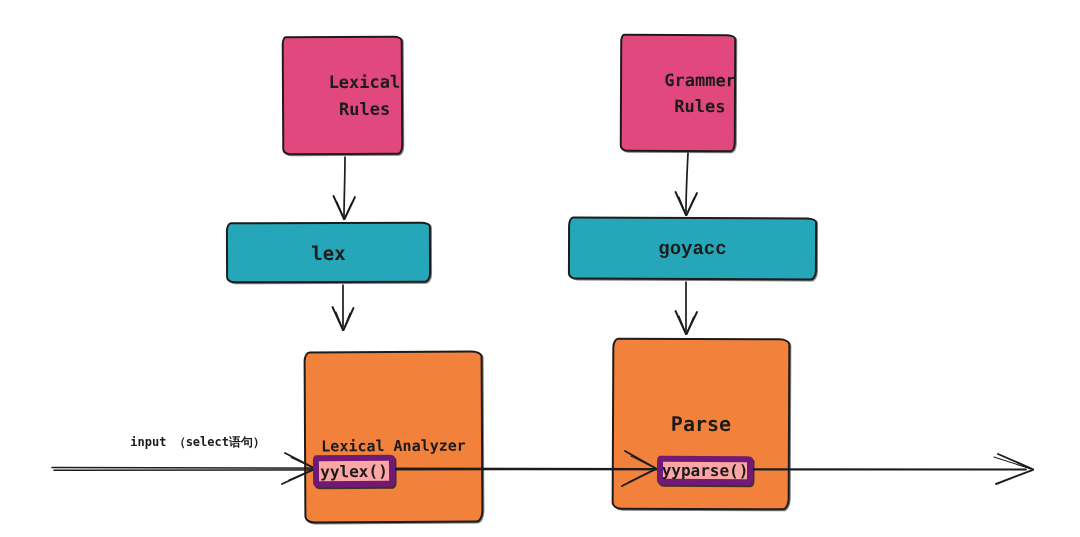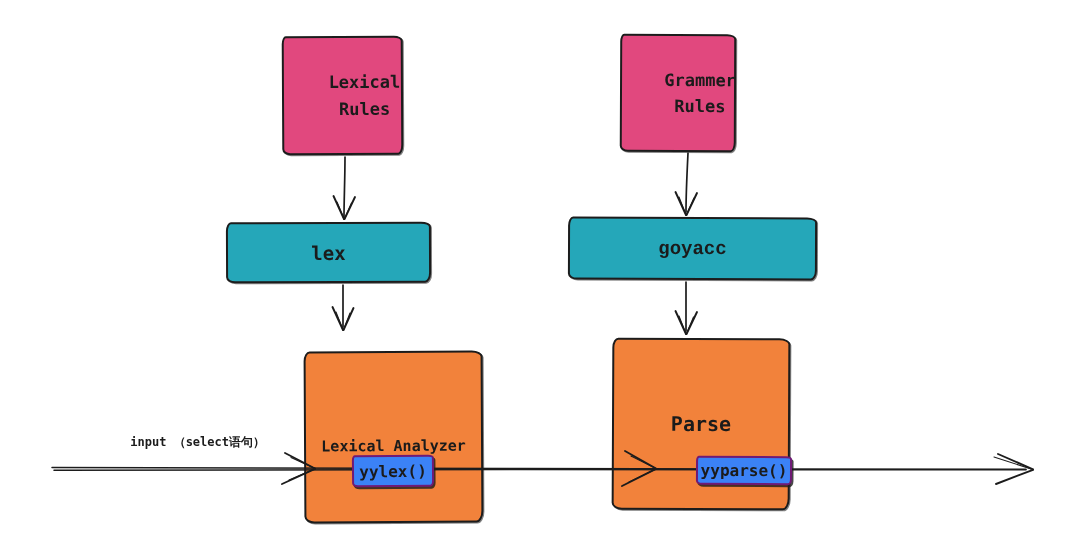--- a/index.html
+++ b/index.html
@@ -35,27 +35,26 @@
     border-radius:6px 11px 7px 10px / 10px 6px 12px 7px;
     display:block;
   }
   .node-label-inner{
     position:absolute;left:0;width:100%;
     text-align:center;font-weight:bold;
   }
   .fn-chip{
     position:absolute;z-index:3;
     box-sizing:border-box;
-    background:#3b82f6;
-    border:2px solid #701a75;
+    background:#fca5a5;
+    border:6px solid #701a75;
     border-radius:3px 6px 4px 6px / 5px 3px 6px 4px;
     display:flex;align-items:center;justify-content:center;
     font-weight:bold;
     box-shadow:1.5px 2px 0 rgba(28,28,28,.8);
-    margin-left:39px;
   }
   #yylex-chip{left:313px;top:455px;width:82px;height:32px;font-size:16px;transform:rotate(-0.5deg);}
   #yyparse-chip{left:657px;top:456px;width:96px;height:29px;font-size:16px;transform:rotate(0.3deg);}
   #lexical-rules{left:282px;top:36px;width:121px;height:119px;transform:rotate(-0.3deg);}
   #grammar-rules{left:620px;top:34px;width:116px;height:118px;transform:rotate(0.25deg);}
   #lex{left:226px;top:222px;width:205px;height:61px;transform:rotate(-0.2deg);}
   #goyacc{left:568px;top:217px;width:249px;height:63px;transform:rotate(0.2deg);font-family:Liberation Mono, monospace;}
   #lexical-analyzer{left:268px;top:351px;width:179px;height:172px;transform:rotate(-0.3deg);margin-left:36px;}
   #parse{left:612px;top:338px;width:178px;height:172px;transform:rotate(0.25deg);padding-left:31px;}
   #lexical-analyzer .node-label-inner{top:84px;font-size:15px;}

